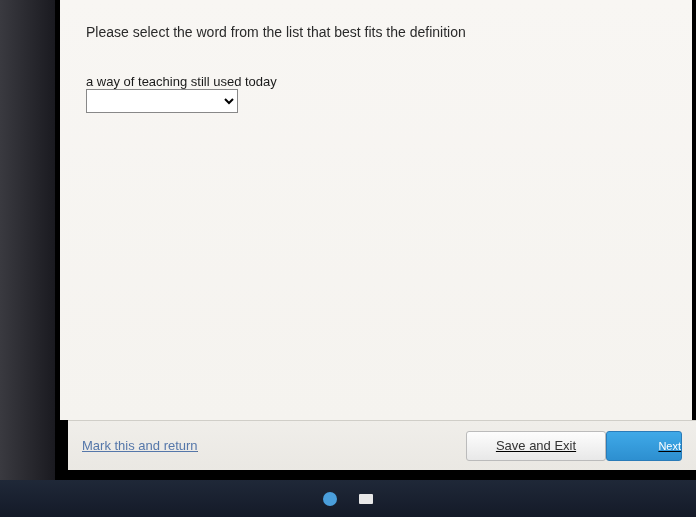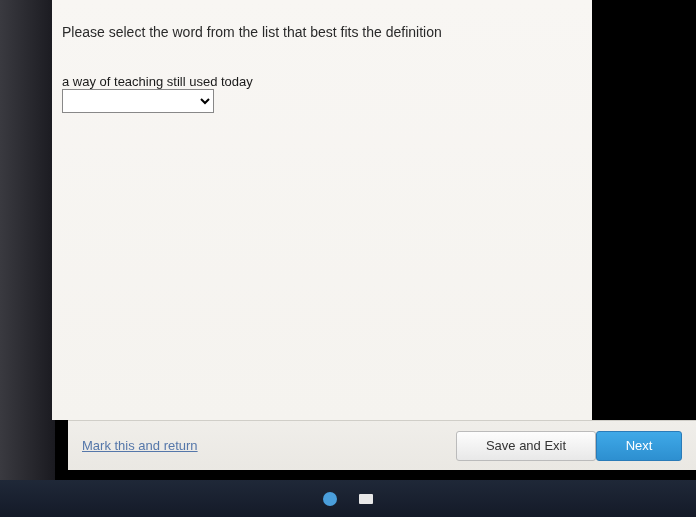--- a/index.html
+++ b/index.html
@@ -19,25 +19,25 @@
       position: absolute;
       top: 0;
       left: 55px;
       width: 641px;
       height: 480px;
       background: #000;
     }
     .content-area {
       position: absolute;
       top: 0;
-      left: 52px;
-      width: 540px;
+      left: 60px;
+      width: 632px;
       height: 420px;
       background: linear-gradient(180deg, #f8f6f3 0%, #f5f3ef 100%);
-      padding: 24px 10px;
+      padding: 24px 26px;
     }
     .instruction {
       font-size: 14px;
       color: #2a2a2a;
       margin-bottom: 34px;
       font-weight: 400;
     }
     .definition {
       font-size: 13px;
       color: #1a1a1a;
@@ -56,20 +56,21 @@
       top: 420px;
       left: 68px;
       width: 628px;
       height: 50px;
       background: linear-gradient(180deg, #f0eeea 0%, #eae8e3 100%);
       border-top: 1px solid #d0cec8;
       display: flex;
       align-items: center;
       padding: 0 14px;
       justify-content: space-between;
+      text-decoration: underline;
     }
     .mark-return {
       color: #5577aa;
       text-decoration: underline;
       font-size: 13px;
       cursor: pointer;
     }
     .footer-right {
       display: flex;
       gap: 0;
@@ -79,29 +80,30 @@
       width: 140px;
       height: 30px;
       background: linear-gradient(180deg, #fdfdfd 0%, #e8e8e8 100%);
       border: 1px solid #bbb;
       border-radius: 3px;
       font-size: 13px;
       color: #333;
       cursor: pointer;
     }
     .btn-next {
-      width: 86px;
+      width: 76px;
       height: 30px;
       background: linear-gradient(180deg, #3fa9e8 0%, #2d8fd0 100%);
       border: 1px solid #2a7bb8;
       border-radius: 3px;
-      font-size: 13px;
+      font-size: 11px;
       color: #fff;
       font-weight: 500;
       cursor: pointer;
+      text-align: right;
     }
     .taskbar {
       position: absolute;
       bottom: 0;
       left: 0;
       width: 696px;
       height: 37px;
       background: linear-gradient(180deg, #1f2838 0%, #141a28 100%);
       display: flex;
       align-items: center;

